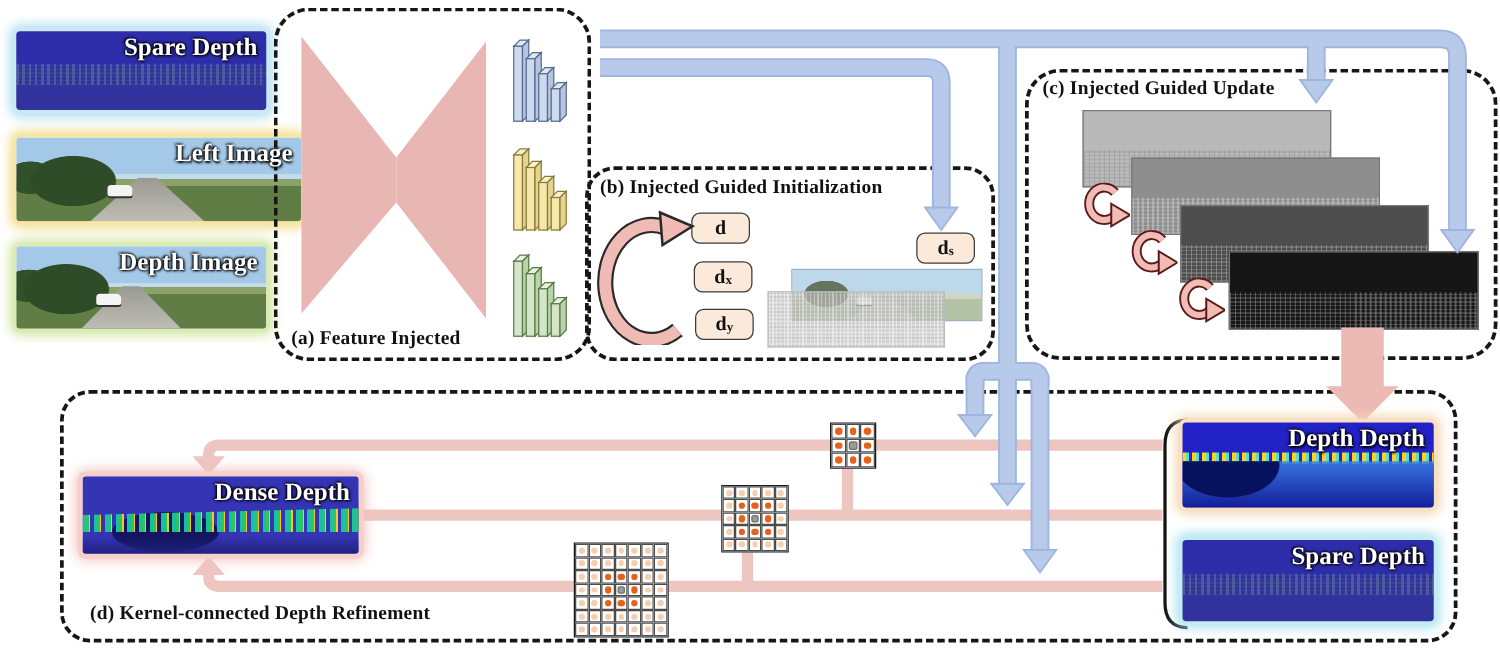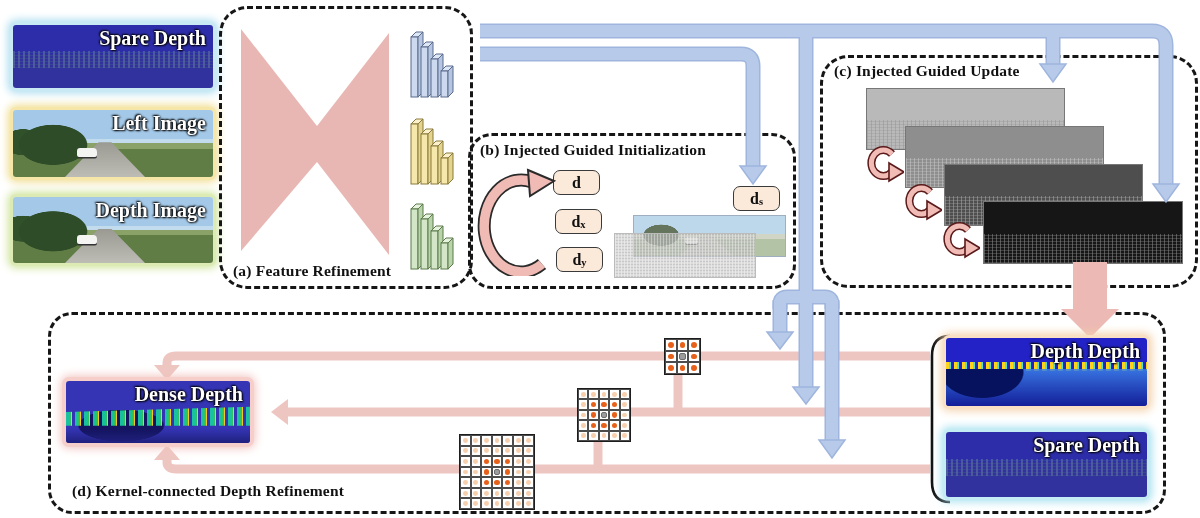--- a/index.html
+++ b/index.html
@@ -98,21 +98,21 @@
 </style>
 </head>
 <body>
 
 <div class="canvas">
 
   <div class="tile depth-spare glow-cyan" style="left:13px;top:25px;width:200px;height:63px;">
     <div class="band"></div>
     <span class="lbl">Spare Depth</span>
   </div>
-  <div class="tile photo glow-yellow" style="left:13px;top:110px;width:200px;height:67px;">
+  <div class="tile photo glow-yellow" style="left:13px;top:110px;width:200px;height:67px;padding-left:28px;">
     <div class="road"></div>
     <div class="car"></div>
     <span class="lbl">Left Image</span>
   </div>
   <div class="tile photo glow-green" style="left:13px;top:197px;width:200px;height:66px;">
     <div class="road"></div>
     <div class="car"></div>
     <span class="lbl">Depth Image</span>
   </div>
 
@@ -163,21 +163,21 @@
           <rect x="12" y="24" width="7" height="50"></rect>
           <polygon points="19,24 24,19 24,69 19,74" fill="#b9d4aa"></polygon>
         <polygon points="22,36 27,31 34,31 29,36" fill="#e8f3df"></polygon>
           <rect x="22" y="36" width="7" height="38"></rect>
           <polygon points="29,36 34,31 34,69 29,74" fill="#b9d4aa"></polygon>
         <polygon points="32,48 37,43 44,43 39,48" fill="#e8f3df"></polygon>
           <rect x="32" y="48" width="7" height="26"></rect>
           <polygon points="39,48 44,43 44,69 39,74" fill="#b9d4aa"></polygon>
       </g>
     </svg>
-    <span class="modtitle" style="left:11px;bottom:6px;">(a) Feature Refinement</span>
+    <span class="modtitle" style="left:11px;bottom:6px;">(a) Feature Injected</span>
   </div>
 
   <div class="modbox" style="left:468px;top:133px;width:322px;height:150px;border-radius:24px;"></div>
   <span class="modtitle" style="left:480px;top:141px;">(b) Injected Guided Initialization</span>
 
   <svg class="abs z3" style="left:470px;top:164px;" width="92" height="112" viewBox="0 0 92 112">
     <path d="M 72,100 A 37,46 0 1 1 62,18" stroke="#2a2a2a" stroke-width="13" fill="none"></path>
     <path d="M 72,100 A 37,46 0 1 1 62,18" stroke="#f0bab5" stroke-width="9.5" fill="none"></path>
     <polygon points="58,6 84,17 60,32" fill="#f0bab5" stroke="#2a2a2a" stroke-width="2"></polygon>
   </svg>
@@ -533,21 +533,21 @@
         <span class="dot orange"></span>
       </div>
       <div class="cell">
         <span class="dot orange"></span>
       </div>
       <div class="cell">
         <span class="dot orange"></span>
       </div>
     </div>
 
-  <div class="tile depth-dense glow-pink z5" style="left:66px;top:381px;width:184px;height:62px;">
+  <div class="tile depth-dense glow-pink z5" style="left:66px;top:381px;width:206px;height:62px;padding-left:15px;">
     <div class="band"></div>
     <div class="bot"></div>
     <span class="lbl">Dense Depth</span>
   </div>
   <div class="tile depth-coarse glow-peach z5" style="left:946px;top:338px;width:201px;height:68px;">
     <div class="horizon"></div>
     <div class="ground"></div>
     <span class="lbl">Depth Depth</span>
   </div>
   <div class="tile depth-spare glow-ice z5" style="left:946px;top:432px;width:201px;height:65px;">

